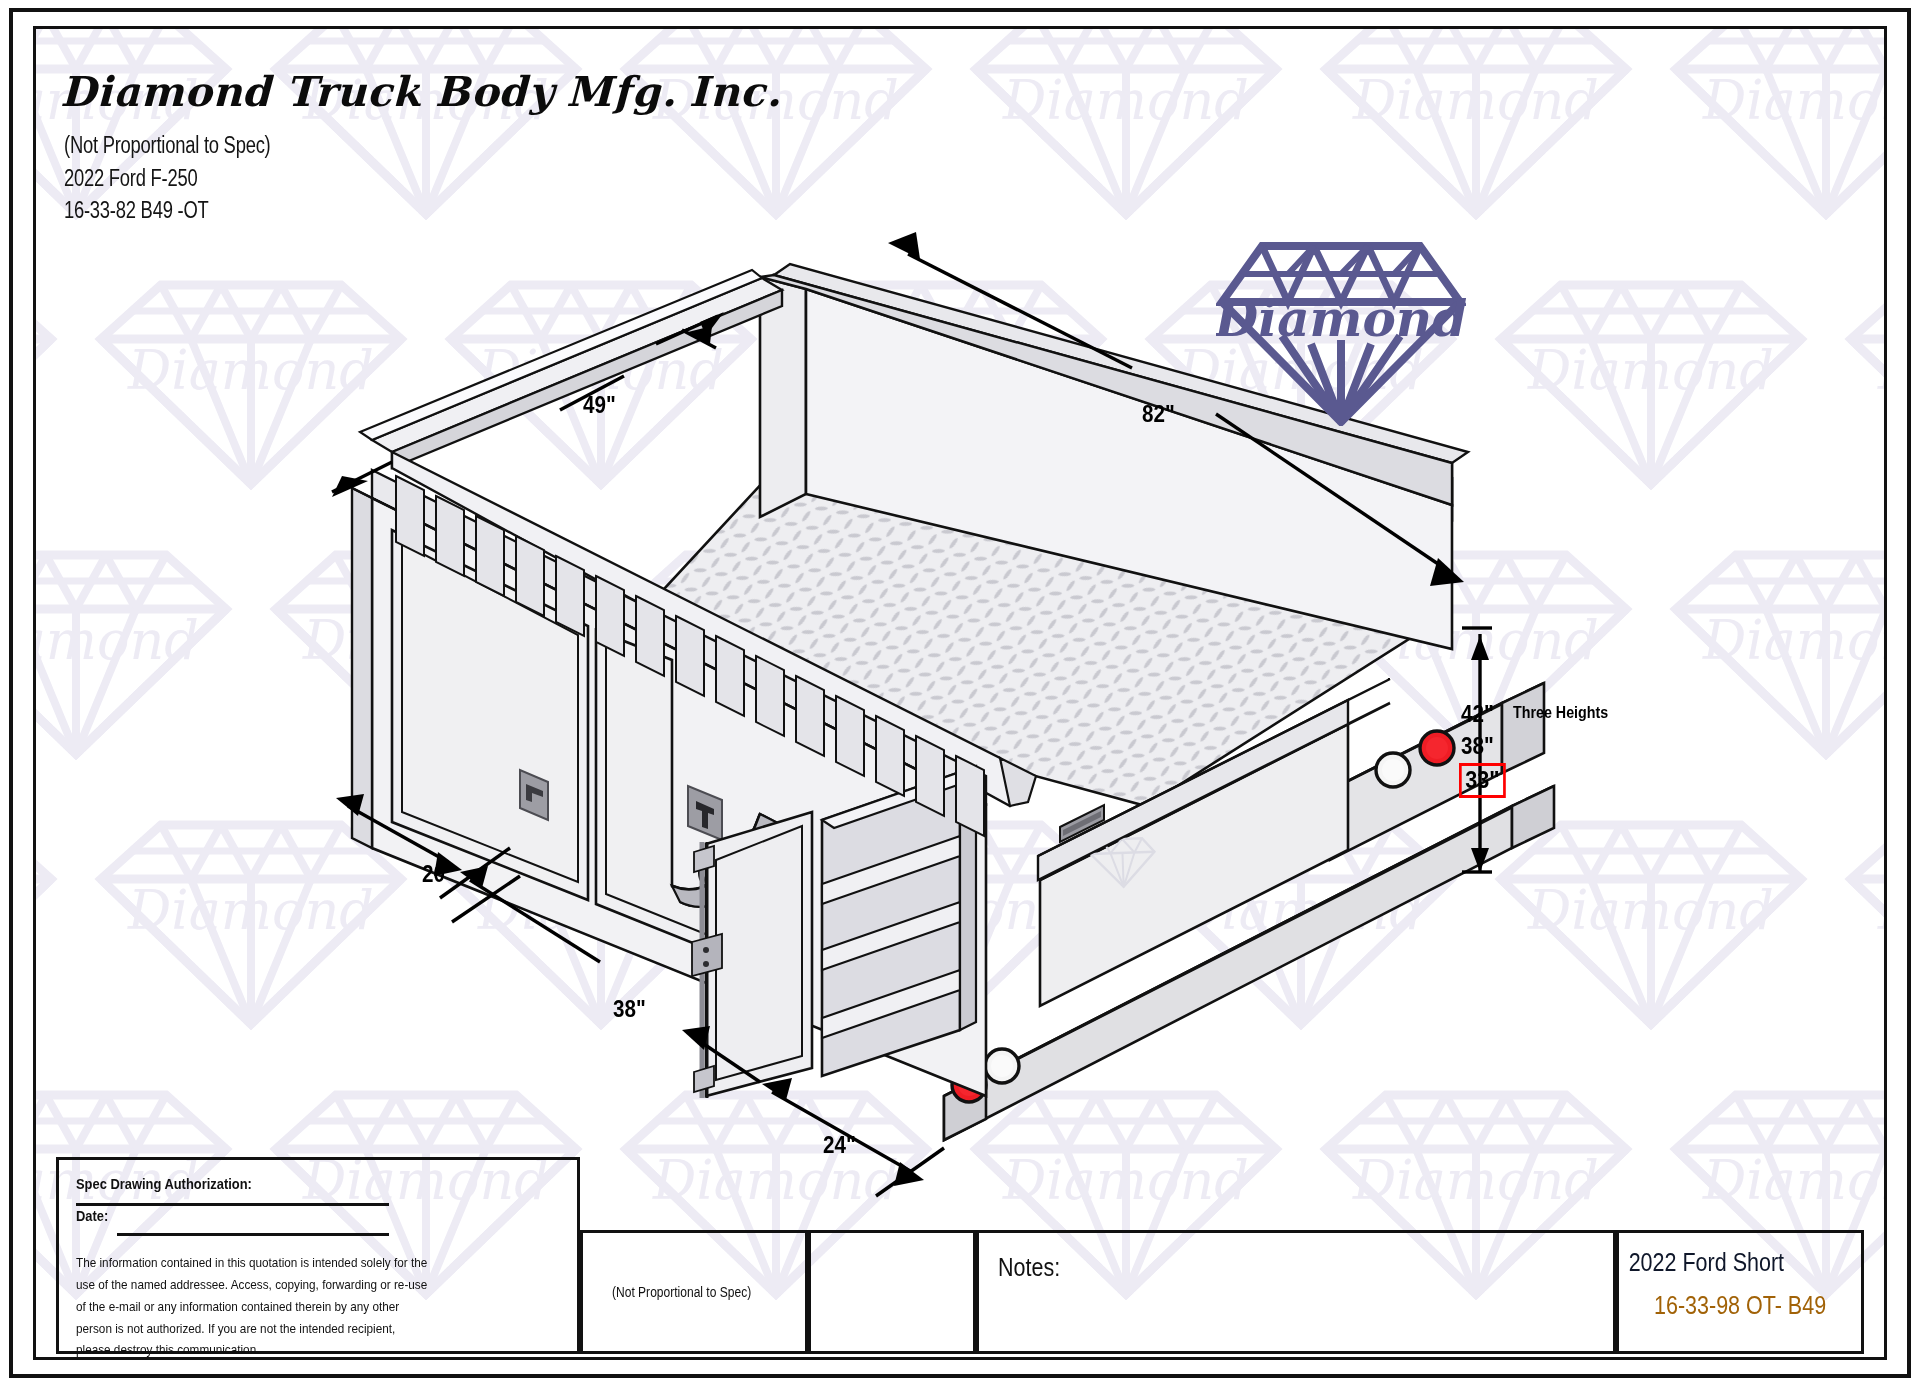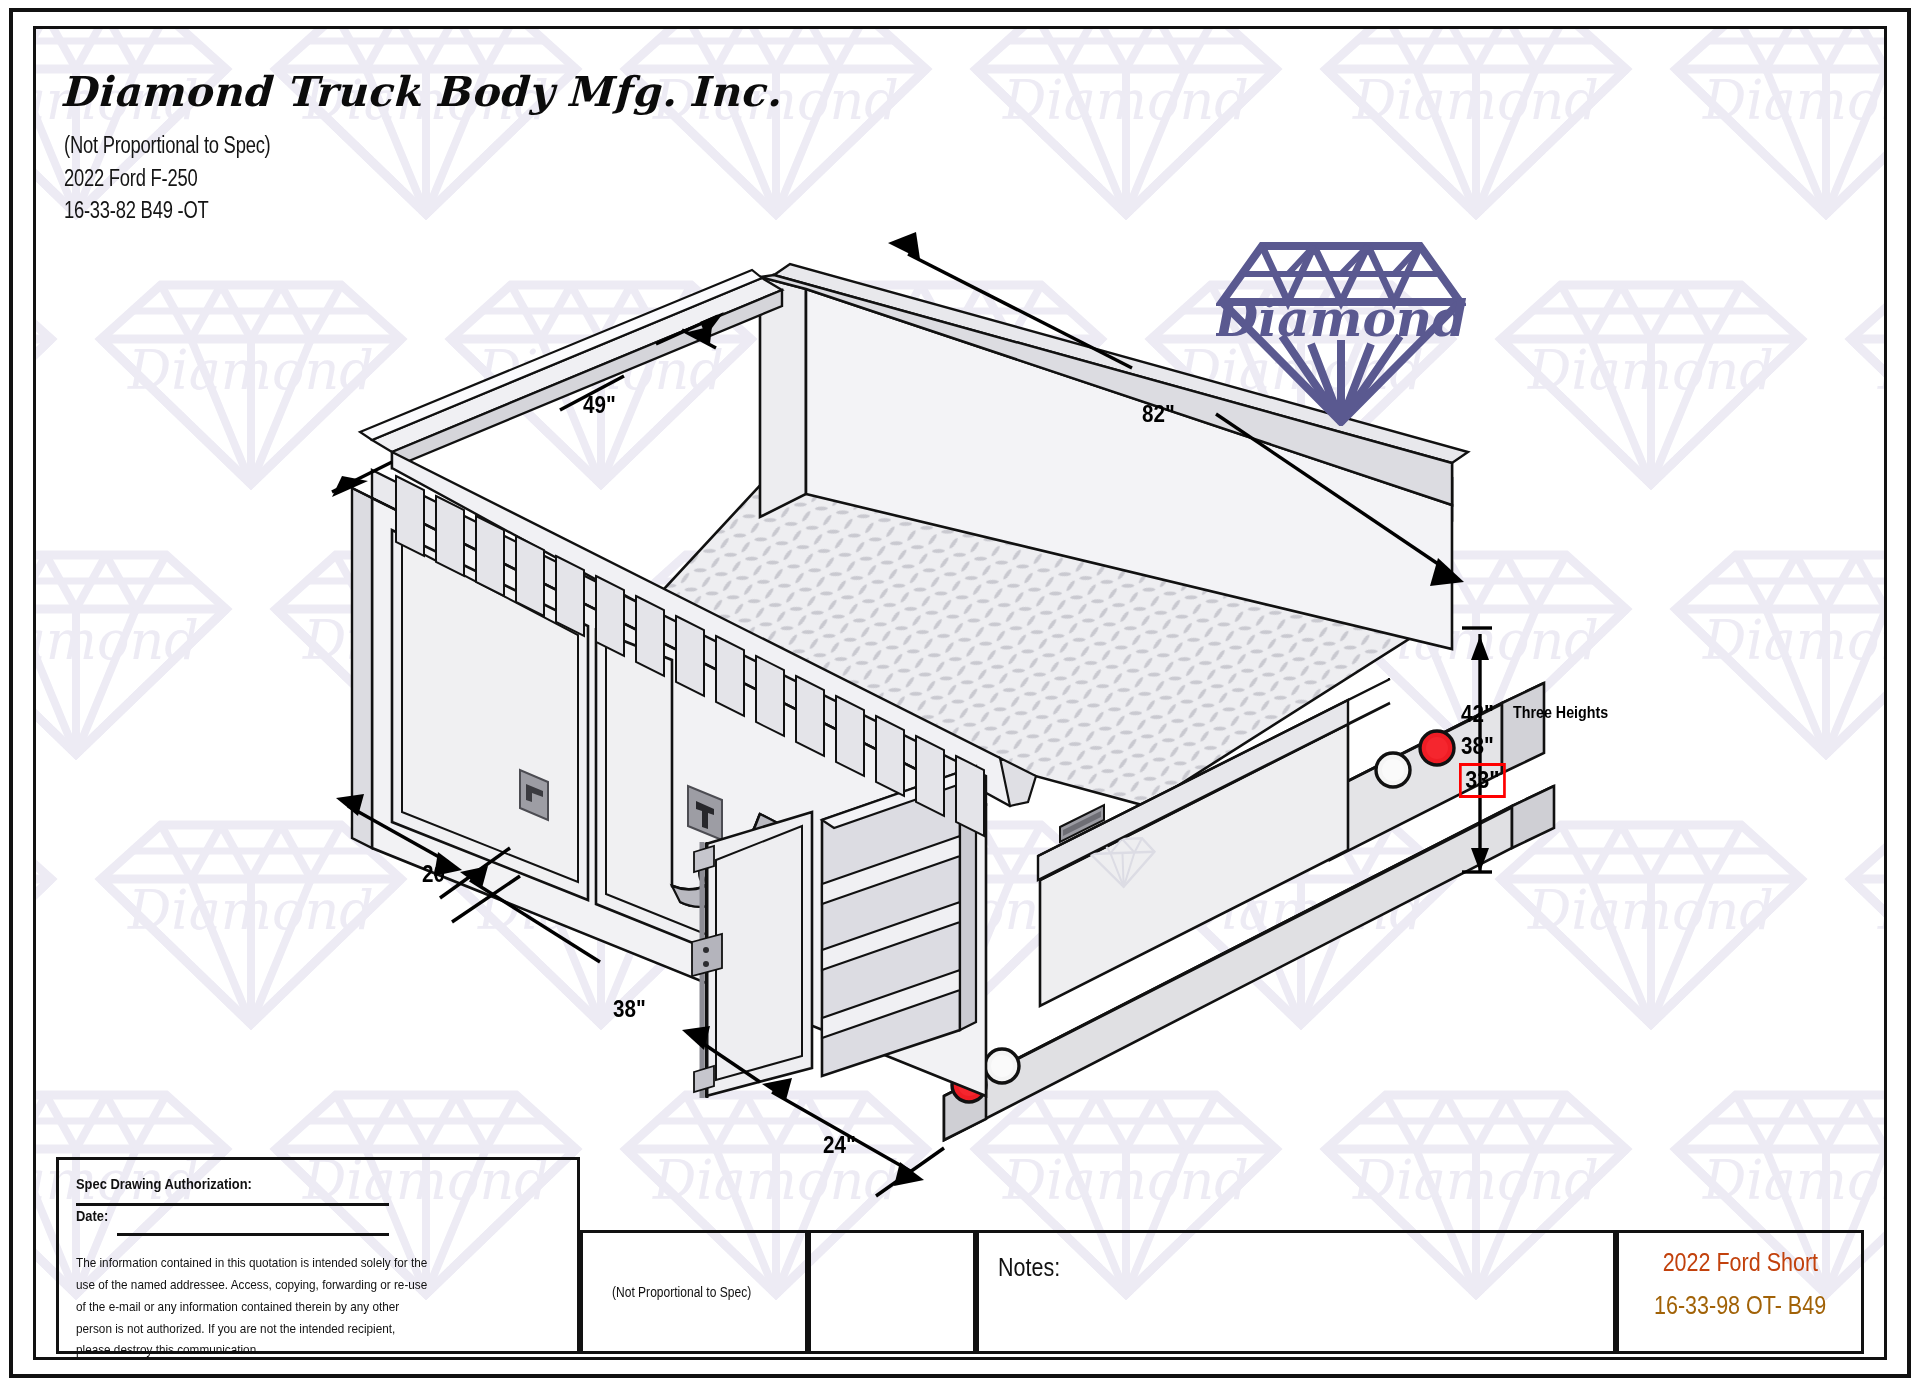--- a/index.html
+++ b/index.html
@@ -103,22 +103,22 @@
   }
   #cell-blank{left:808px;top:1230px;width:168px;height:124px;}
   #cell-notes{left:976px;top:1230px;width:640px;height:124px;}
   #notes-text{
     position:absolute;left:998px;top:1253px;
     font-family:"Liberation Sans",sans-serif;font-size:25px;color:#111;
     transform:scaleX(0.86);transform-origin:left center;white-space:nowrap;
   }
   #cell-model{left:1616px;top:1230px;width:248px;height:124px;}
   #model-line1{
-    position:absolute;left:1616px;top:1248px;width:248px;text-align:center;
-    font-family:"Liberation Sans",sans-serif;font-size:25px;color:#c2410c;
+    position:absolute;left:1616px;top:1248px;width:248px;
+    font-family:"Liberation Sans",sans-serif;font-size:25px;color:#0f172a;
     white-space:nowrap;
   }
   #model-line1 span,#model-line2 span{display:inline-block;transform:scaleX(0.86);}
   #model-line2{
     position:absolute;left:1616px;top:1291px;width:248px;text-align:center;
     font-family:"Liberation Sans",sans-serif;font-size:25px;color:#a16207;
     white-space:nowrap;
   }
 </style>
 </head>

